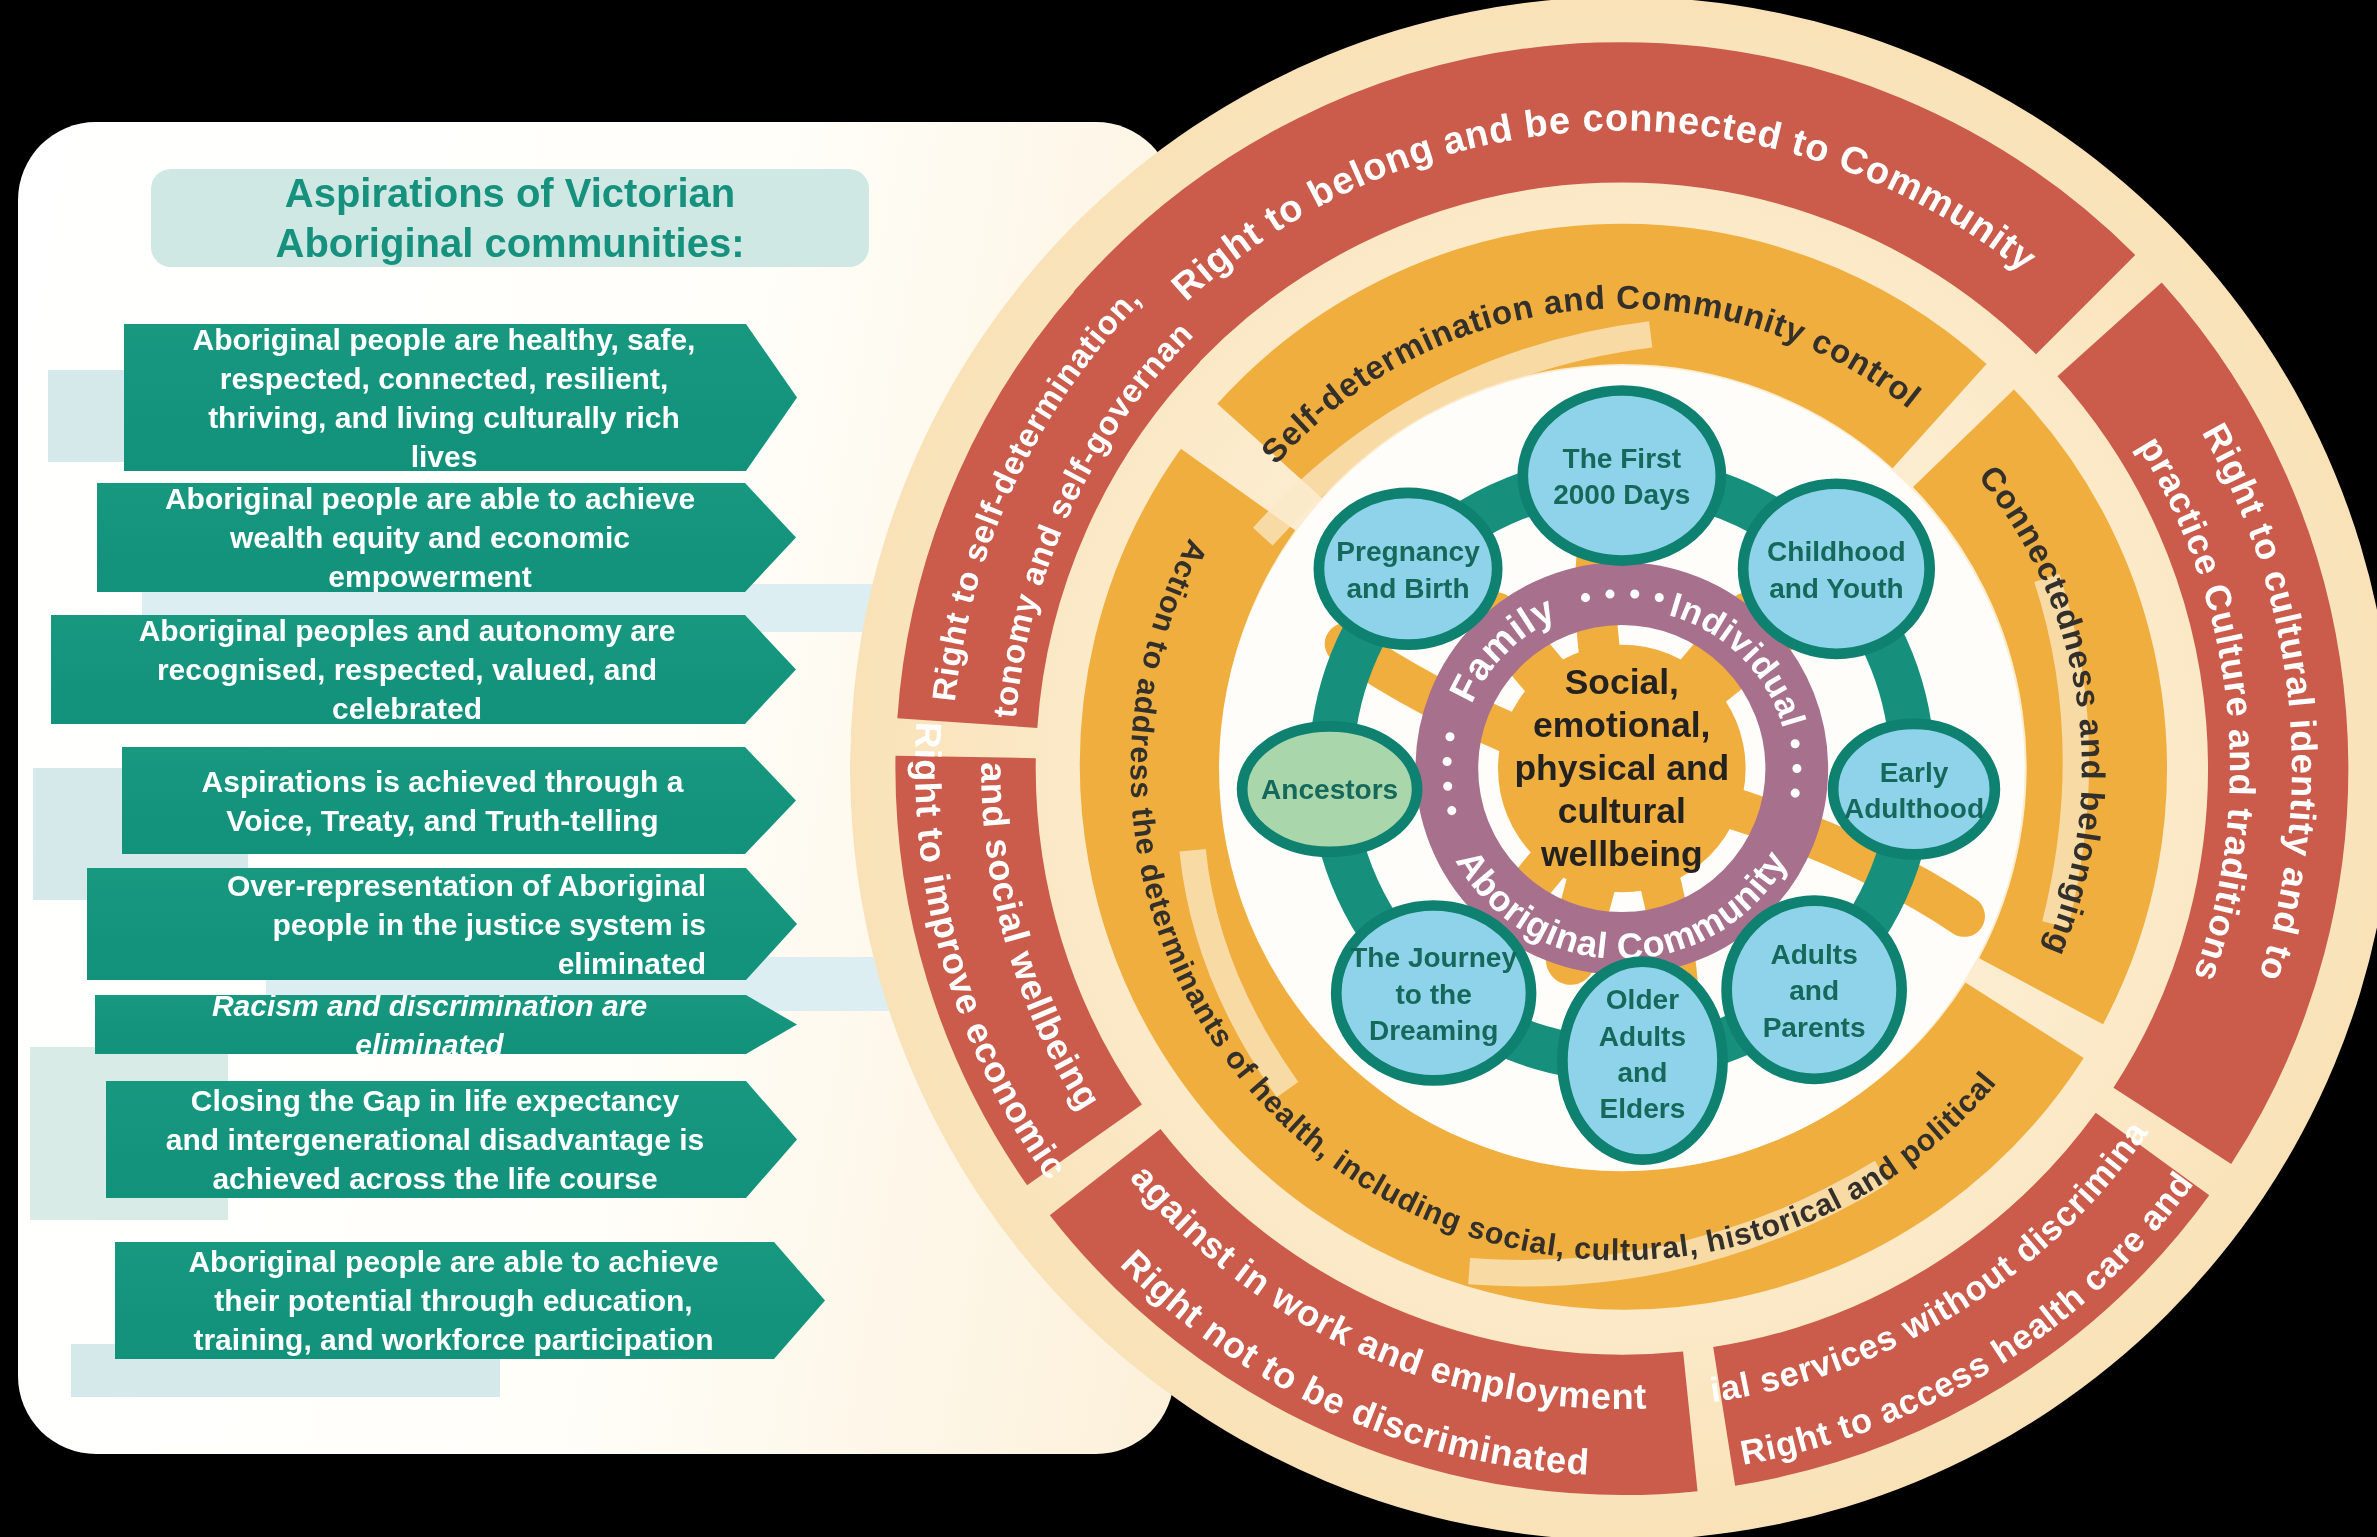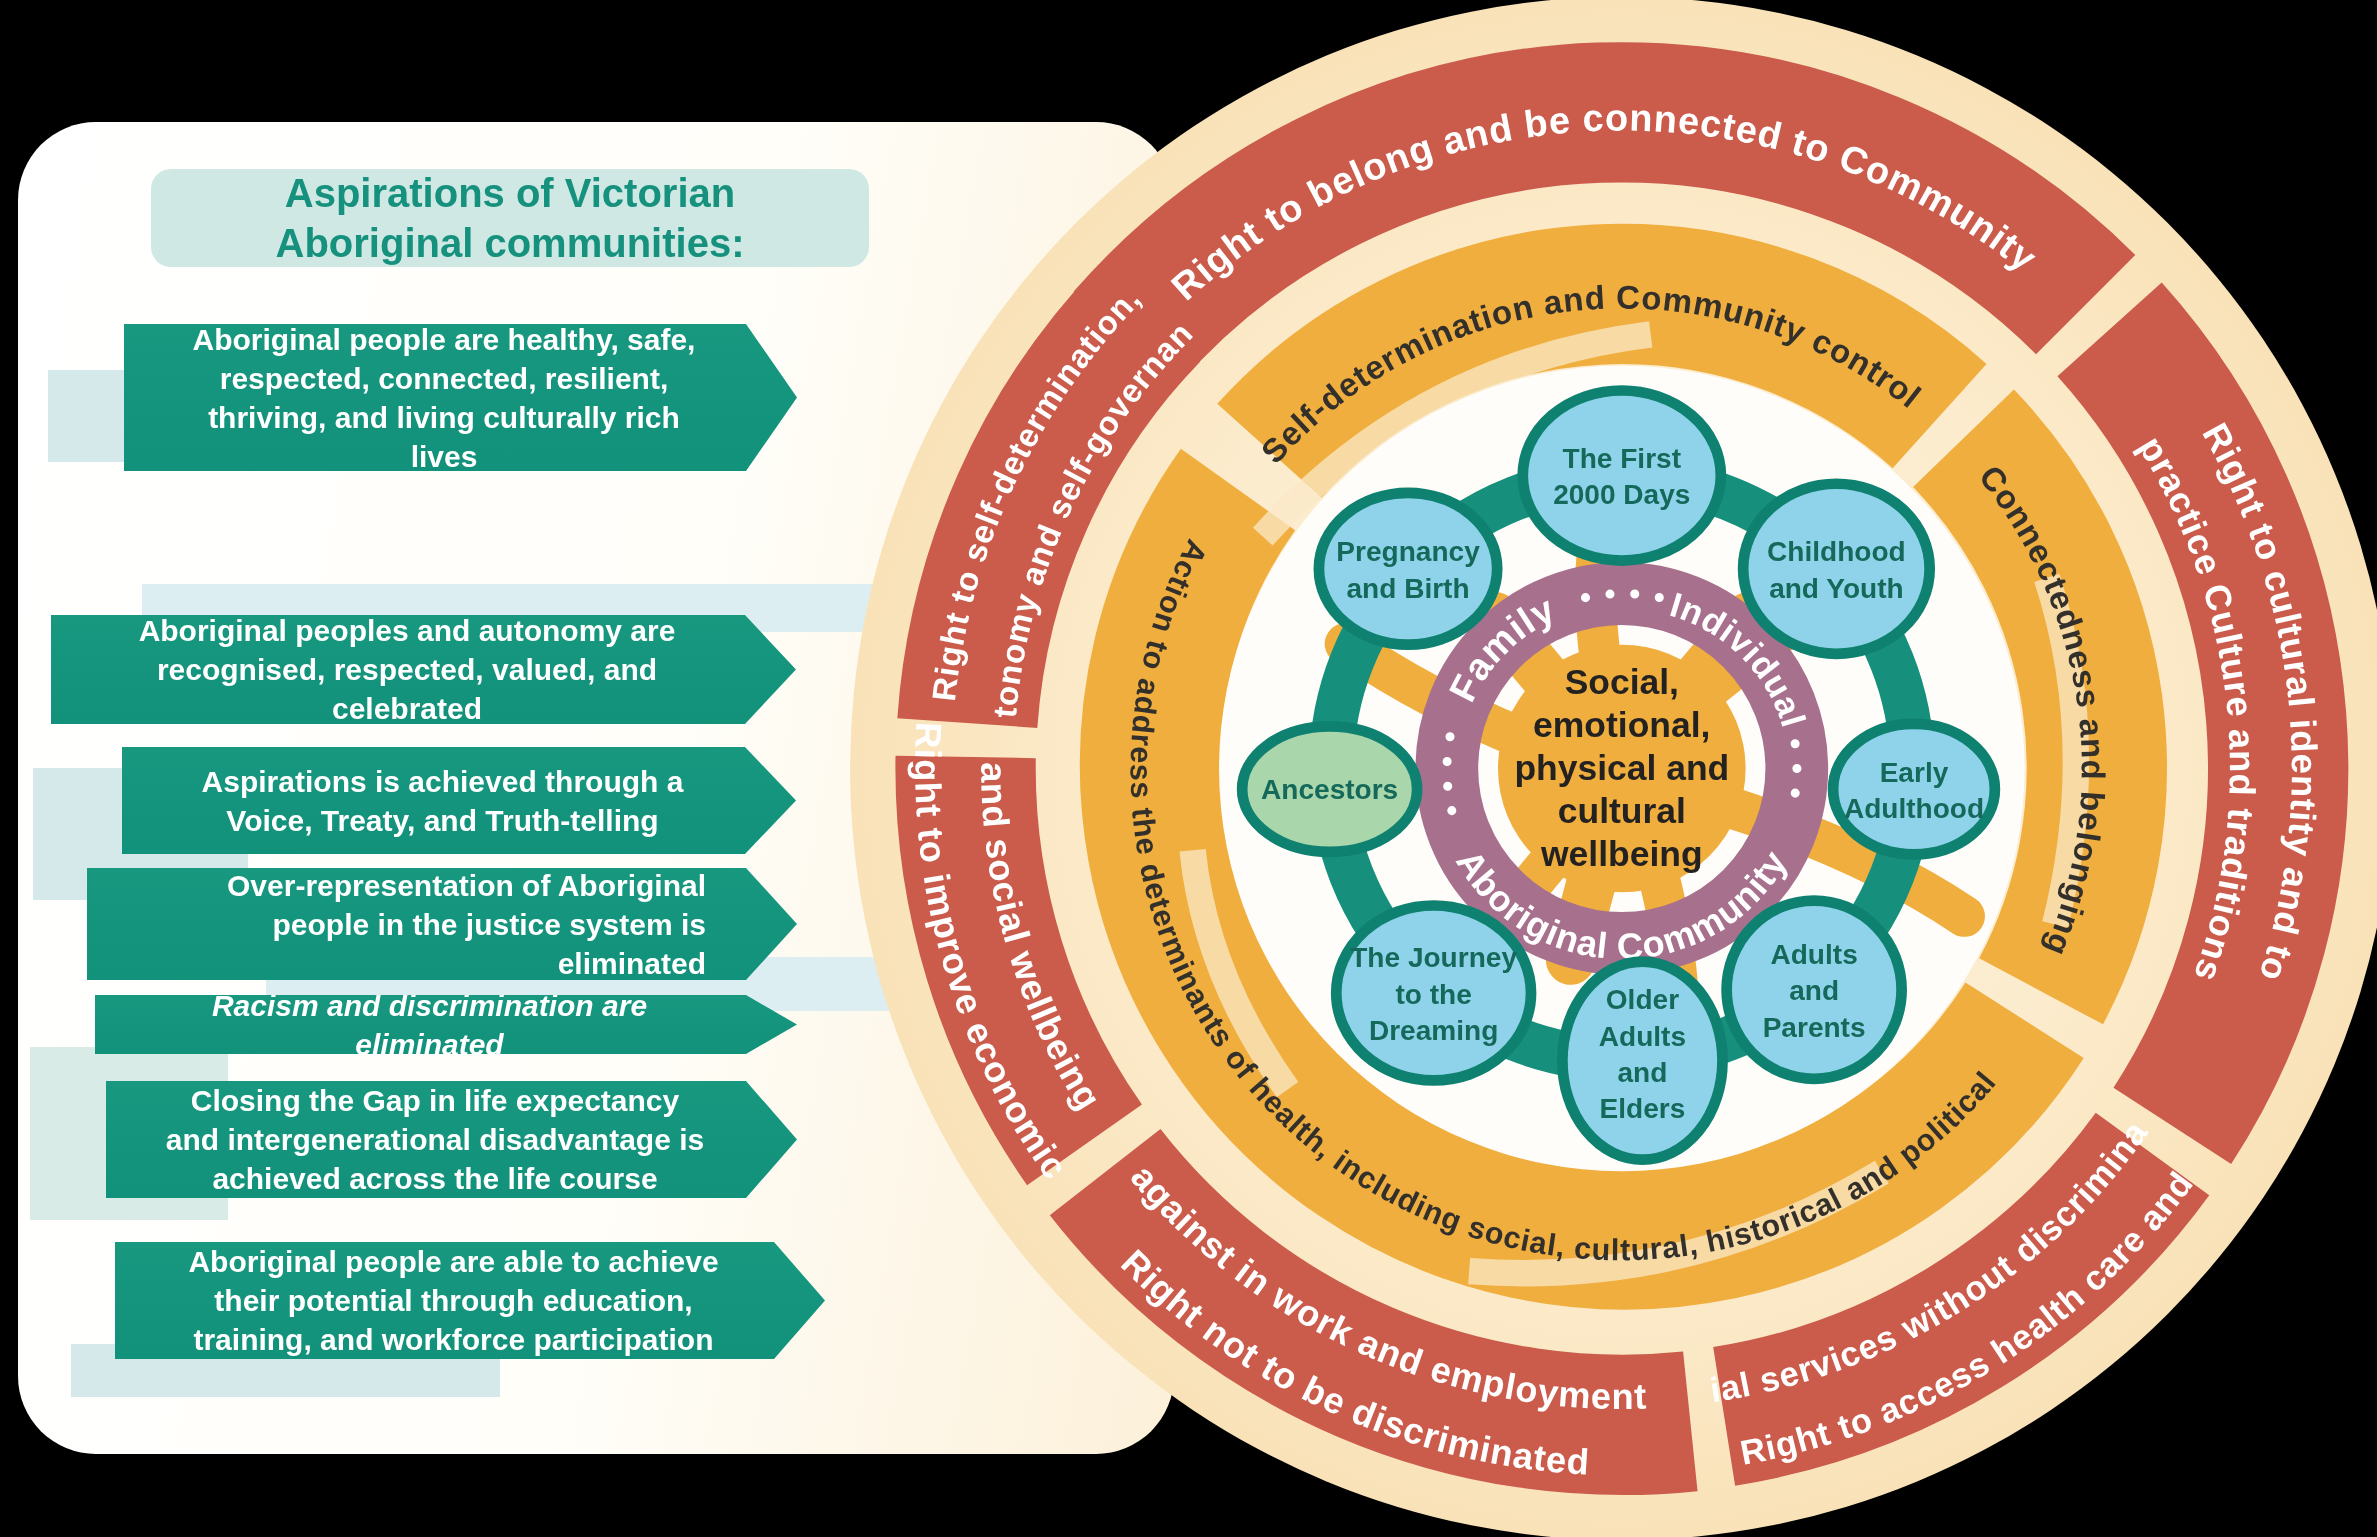--- a/index.html
+++ b/index.html
@@ -54,20 +54,21 @@
   <div class="title-box">Aspirations of Victorian Aboriginal communities:</div>
 
   <div class="decor" style="left:30px;top:248px;width:281px;height:92px;background:#d5e9ea;"></div>
   <div class="decor" style="left:124px;top:462px;width:792px;height:48px;background:#dceef1;"></div>
   <div class="decor" style="left:15px;top:646px;width:215px;height:132px;background:#d5e9ea;"></div>
   <div class="decor" style="left:248px;top:835px;width:776px;height:54px;background:#dceef1;"></div>
   <div class="decor" style="left:11.6px;top:925px;width:198px;height:173px;background:#d9ebe7;"></div>
   <div class="decor" style="left:53px;top:1222px;width:429px;height:53px;background:#d5e9ea;"></div>
 
   <div class="banner" style="left:106px;top:202px;width:673px;height:147px;">Aboriginal people are healthy, safe, respected, connected, resilient, thriving, and living culturally rich lives</div>
+  <div class="banner" style="left:79px;top:361px;width:699px;height:109px;">Aboriginal people are able to achieve wealth equity and economic empowerment</div>
   <div class="banner" style="left:33px;top:493px;width:745px;height:109px;">Aboriginal peoples and autonomy are recognised, respected, valued, and celebrated</div>
   <div class="banner" style="left:104px;top:625px;width:674px;height:107px;">Aspirations is achieved through a Voice, Treaty, and Truth-telling</div>
   <div class="banner" style="left:69px;top:746px;width:710px;height:112px;text-align:right;">Over-representation of Aboriginal people in the justice system is eliminated</div>
   <div class="banner" style="left:77px;top:873px;width:702px;height:59px;font-style:italic;">Racism and discrimination are eliminated</div>
   <div class="banner" style="left:88px;top:959px;width:691px;height:117px;text-align:center;">Closing the Gap in life expectancy and intergenerational disadvantage is achieved across the life course</div>
   <div class="banner" style="left:69px;top:1120px;width:710px;height:117px;margin-left:28px;">Aboriginal people are able to achieve their potential through education, training, and workforce participation</div>
 </div>
 
 <svg width="2377" height="1537" viewBox="0 0 2880 1862">
   <defs>

